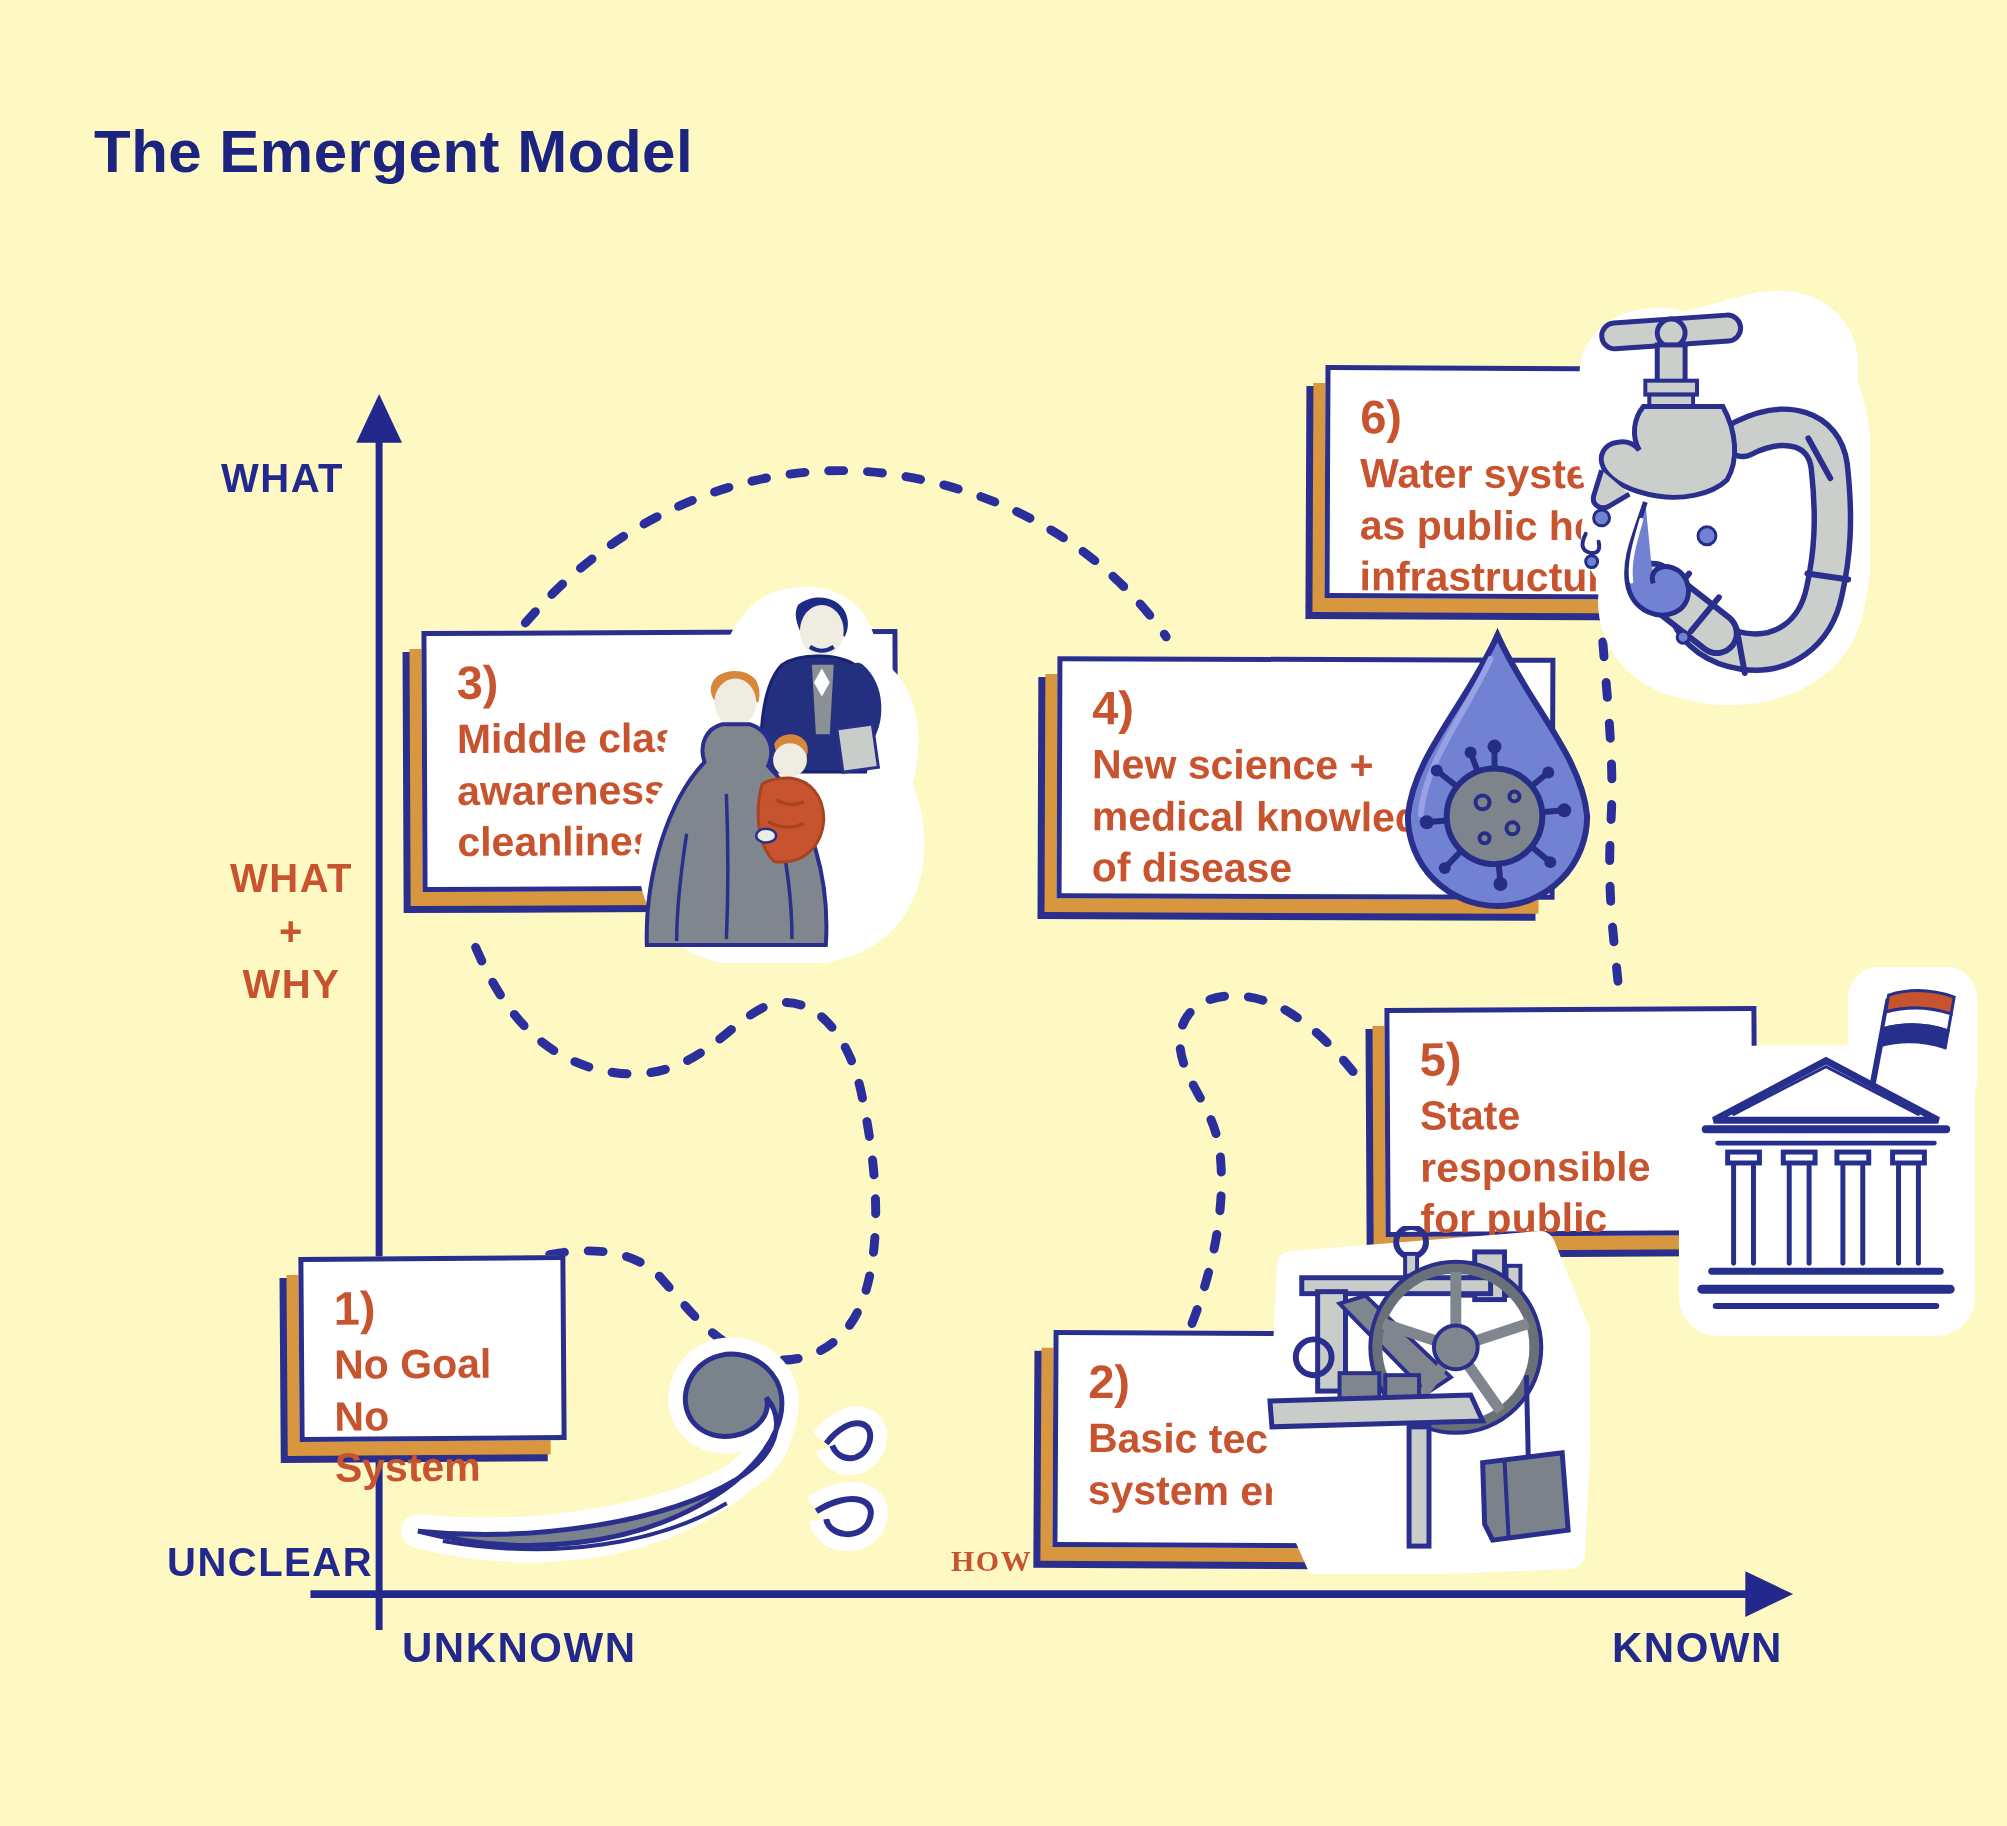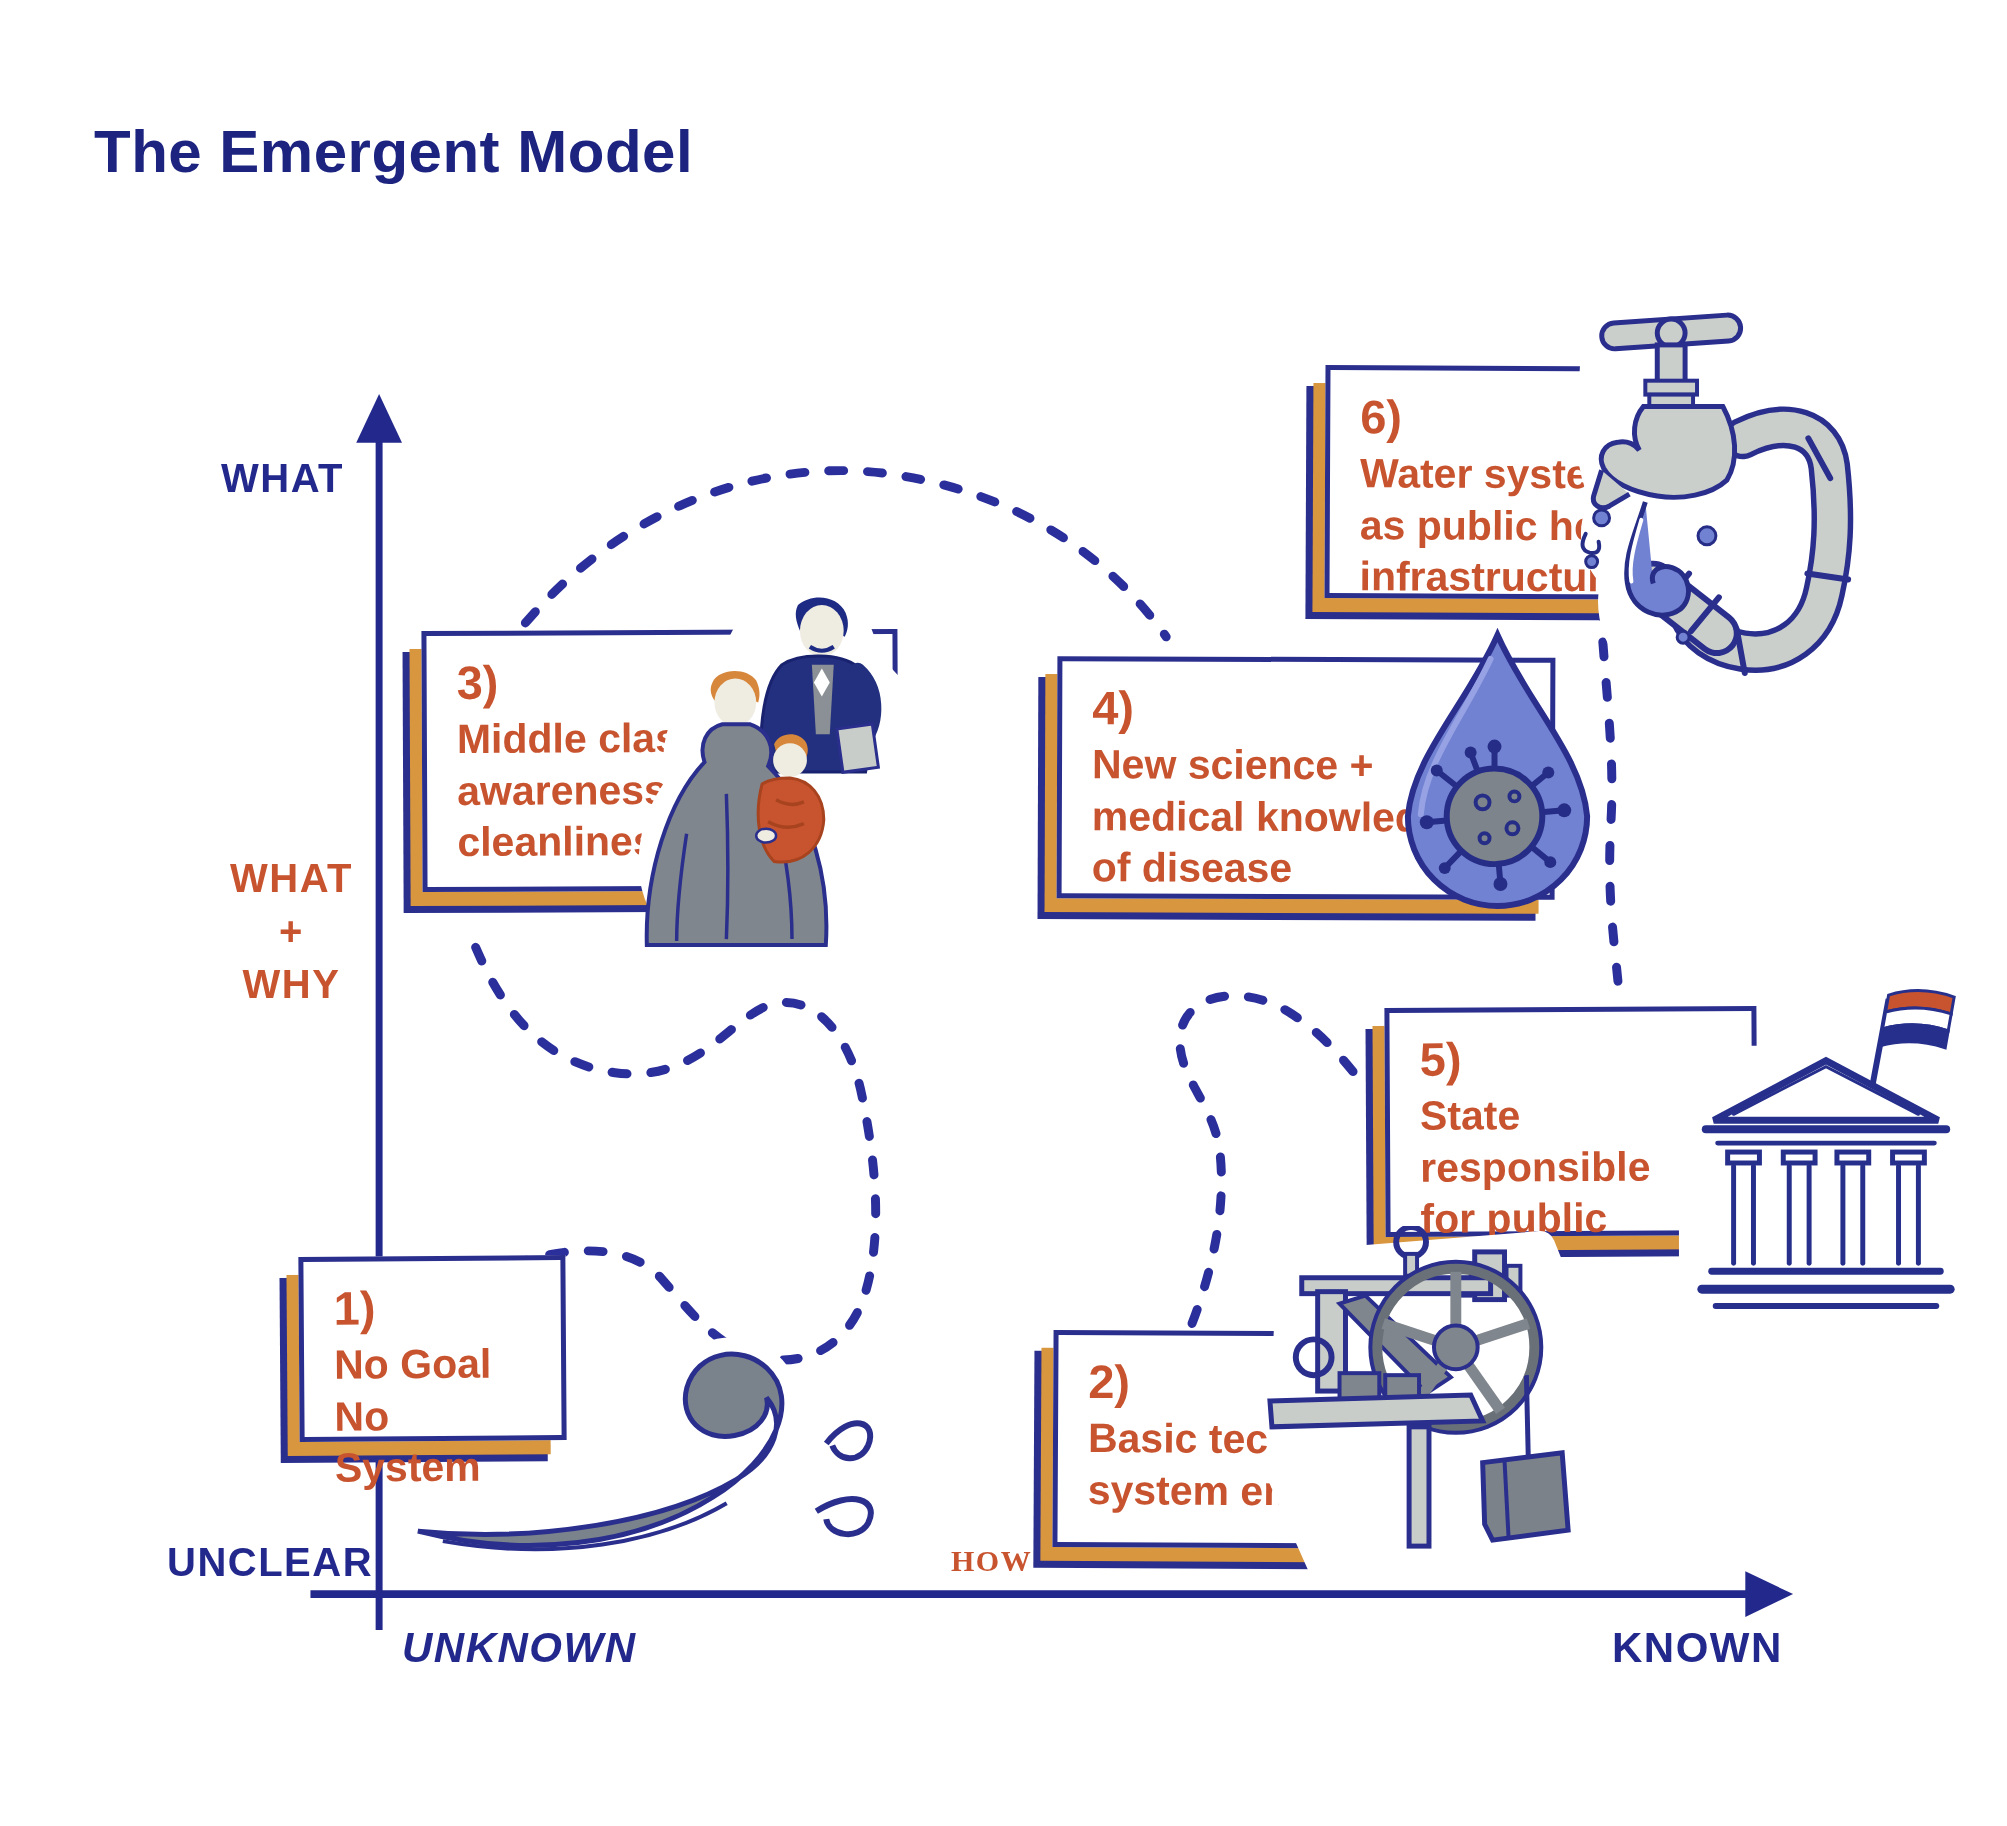--- a/index.html
+++ b/index.html
@@ -1,16 +1,16 @@
 <!DOCTYPE html>
 <html><head>
 <meta charset="utf-8">
 <style>
   html,body{margin:0;padding:0;background:#EAE4D8;}
-  .canvas{position:relative;width:2008px;height:1827px;background:#ffffff;overflow:hidden;
+  .canvas{position:relative;width:2008px;height:1827px;background:#fef9c3;overflow:hidden;
           font-family:"Liberation Sans",sans-serif;}
   svg{display:block}
   .layer{position:absolute;left:0;top:0;}
   
   .title{position:absolute;left:94px;top:117px;font-size:60px;font-weight:800;color:#1C2480;
          letter-spacing:0.5px;}
   .axis-label{position:absolute;font-weight:800;color:#23298C;font-size:40px;letter-spacing:1.5px;}
   .axis-label.orange{color:#C8542F;}
   .ylab{width:229px;text-align:center;line-height:1.32;white-space:pre-line;}
   
@@ -53,21 +53,21 @@
     <path d="M 1608 604 C 1613 690 1623 755 1619 825 C 1615 895 1621 935 1626 986" stroke="#2B2F9C" stroke-width="9" fill="none" stroke-dasharray="15 26" stroke-linecap="round"></path>
   </svg>
 
   <div class="title">The Emergent Model</div>
 
   <div class="axis-label" style="left:221px;top:456px;">WHAT</div>
   <div class="axis-label orange ylab" style="left:177px;top:852px;">WHAT
 +
 WHY</div>
   <div class="axis-label" style="left:167px;top:1540px;">UNCLEAR</div>
-  <div class="axis-label" style="left:402px;top:1624px;font-size:42px;font-style:italic;">UNKNOWN</div>
+  <div class="axis-label" style="left:402px;top:1624px;font-size:42px;">UNKNOWN</div>
   <div class="axis-label orange" style="left:951px;top:1544px;font-size:30px;font-family:Liberation Serif, serif;">HOW</div>
   <div class="axis-label" style="left:1580px;top:1624px;font-size:42px;margin-left:32px;">KNOWN</div>
 
   <div class="card c1">
     <div class="num">1)</div>
     <div class="label">No Goal
 No System</div>
   </div>
   <div class="card c2">
     <div class="num">2)</div>

